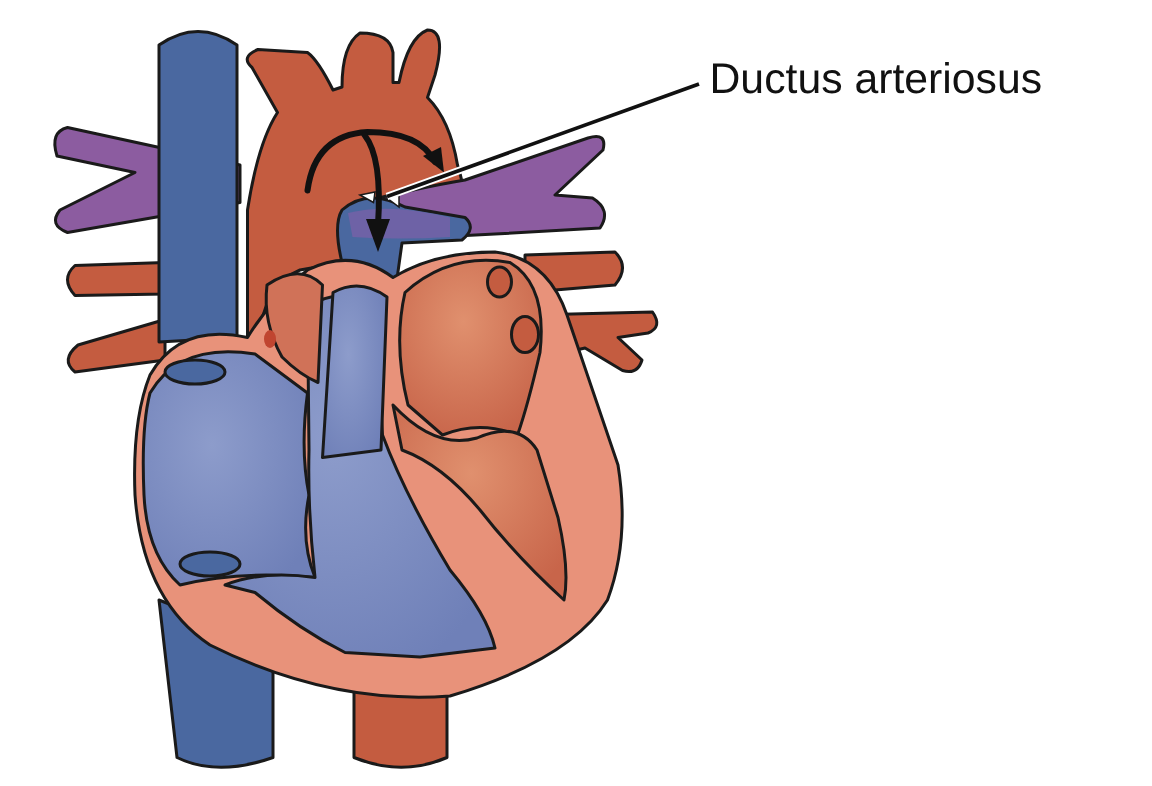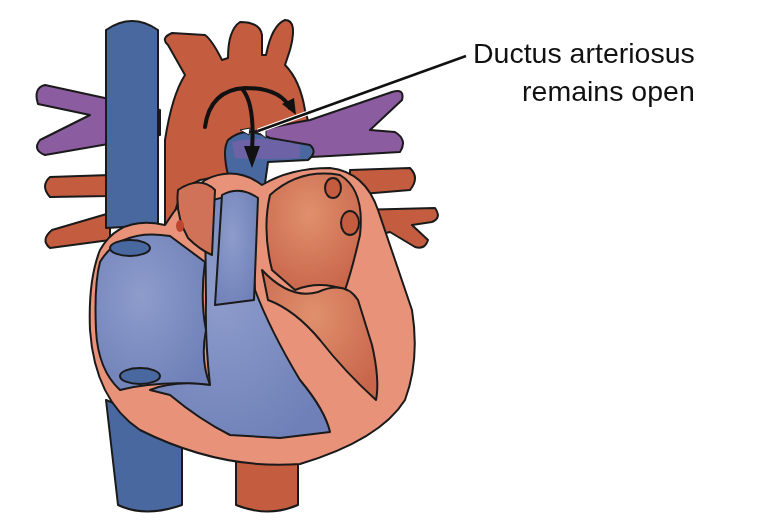--- a/index.html
+++ b/index.html
@@ -1,19 +1,19 @@
 <!DOCTYPE html>
 <html><head>
 <meta charset="utf-8">
 <style>
   html, body { margin: 0; padding: 0; background: #ffffff; }
   body { width: 768px; height: 524px; position: relative; overflow: hidden; font-family: "Liberation Sans", sans-serif; }
   #diagram { position: absolute; left: 0; top: 0; width: 768px; height: 524px; }
   .label { position: absolute; left: 473px; top: 34px; font-size: 28.5px; line-height: 38px; color: #111111; font-family: "Liberation Sans", sans-serif; }
-  .label div { white-space: nowrap; text-align: right; }
+  .label div { white-space: nowrap; }
 </style>
 </head>
 <body>
 
 <svg id="diagram" viewBox="0 0 768 524" xmlns="http://www.w3.org/2000/svg">
   <defs>
     <radialGradient id="blueChamber" cx="0.4" cy="0.4" r="0.7">
       <stop offset="0" stop-color="#8D9CCB"></stop>
       <stop offset="1" stop-color="#6F80B8"></stop>
     </radialGradient>
@@ -111,14 +111,13 @@
   </g>
 
   <g>
     <line x1="258" y1="131" x2="466" y2="56" stroke="#ffffff" stroke-width="5"></line>
     <line x1="258" y1="131" x2="466" y2="56" stroke="#111111" stroke-width="2.5"></line>
   </g>
 </svg>
 
 <div class="label">
   <div>Ductus arteriosus</div>
-  <div>remains open</div>
 </div>
 
 </body></html>

